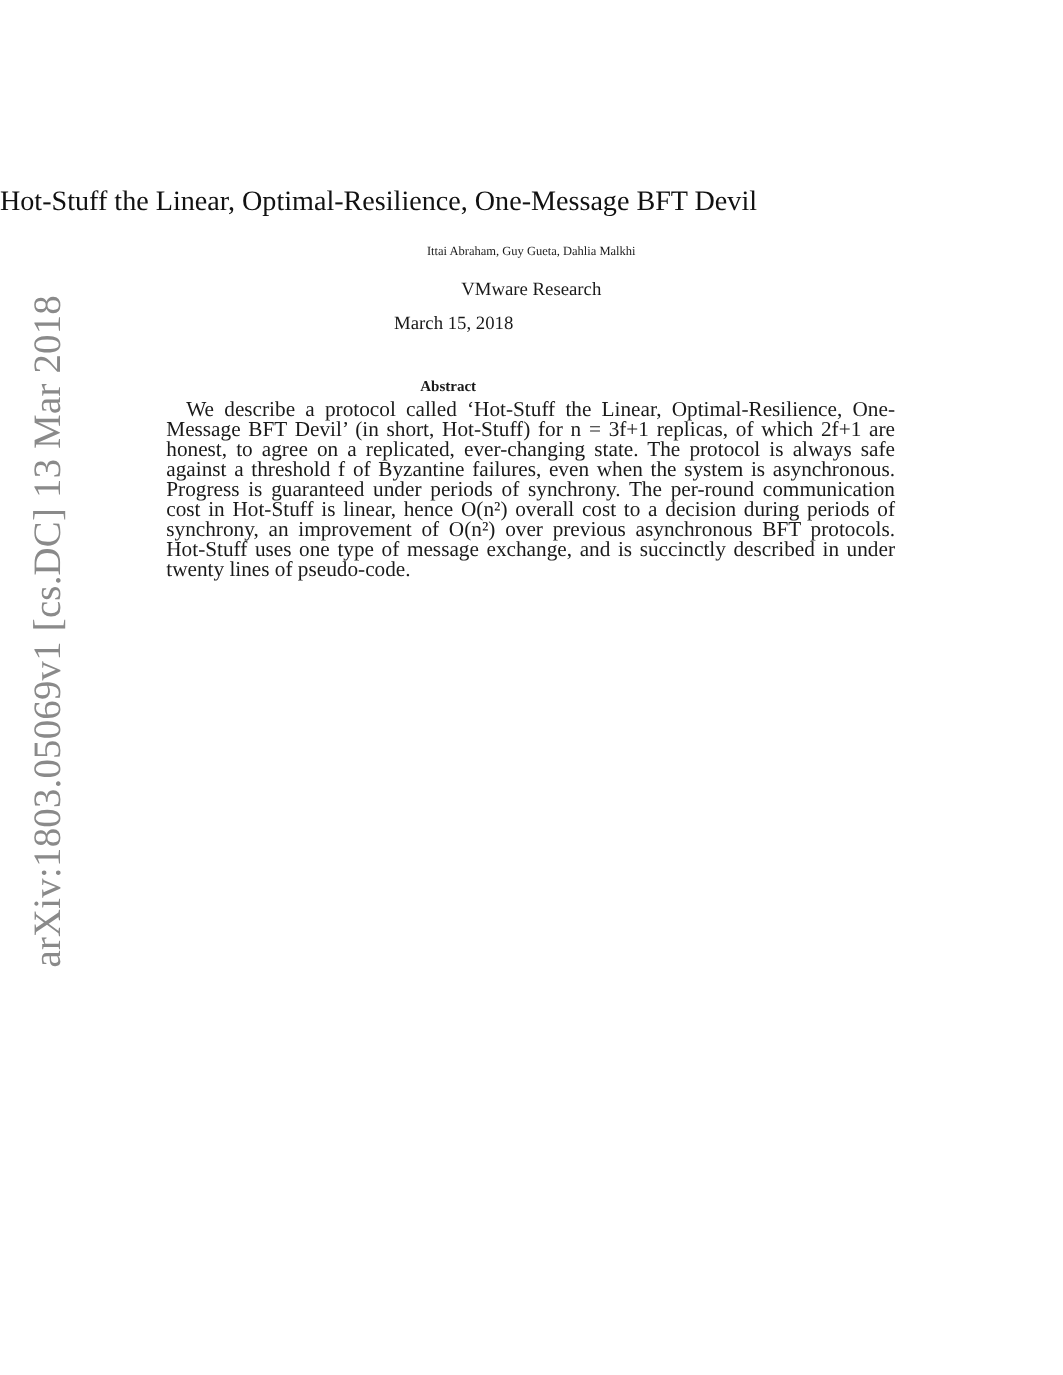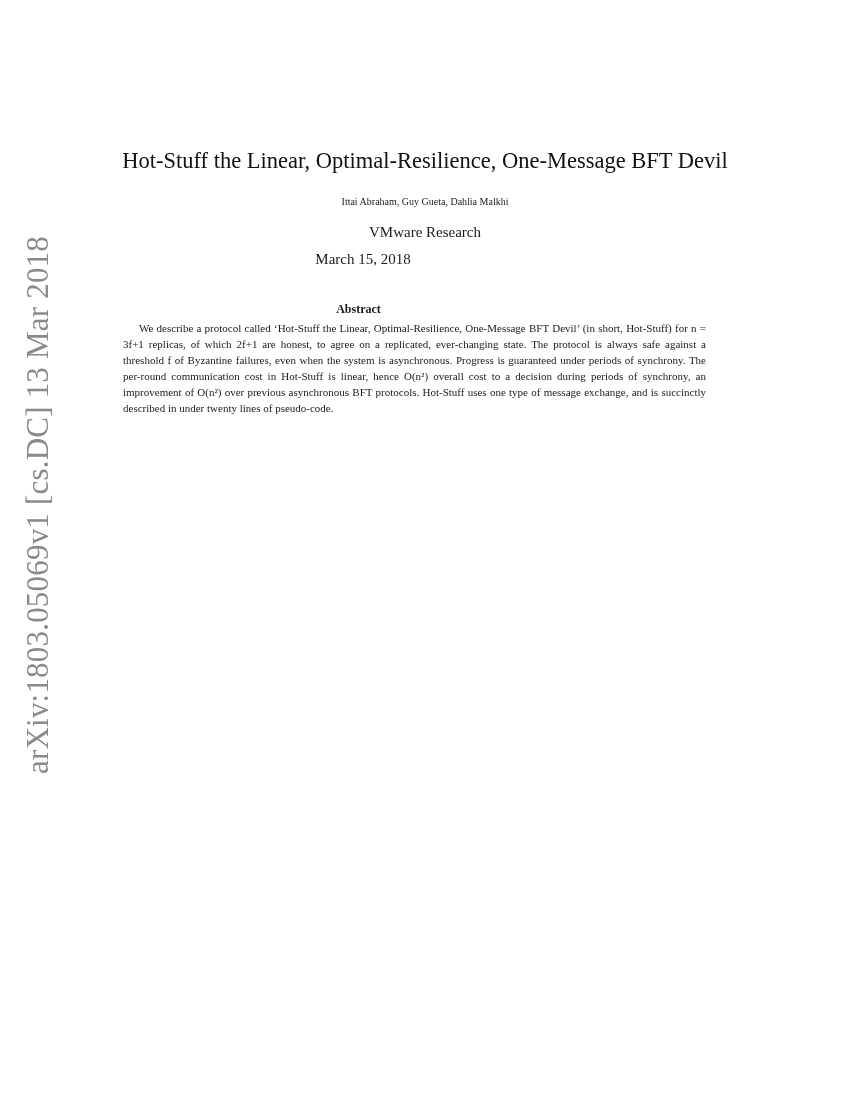--- a/index.html
+++ b/index.html
@@ -2,29 +2,29 @@
 <html><head>
 <meta charset="utf-8">
 <style>
   html, body { margin:0; padding:0; background:#fff; }
   body { width:850px; height:1100px; position:relative; overflow:hidden;
          font-family:"Liberation Serif","DejaVu Serif",serif; color:#1a1a1a; }
   .sidebar-stamp { position:absolute; left:16px; top:260px; width:44px; height:490px; }
   .sidebar-stamp span { position:absolute; left:50%; top:50%;
     transform:translate(-50%,-50%) rotate(-90deg); white-space:nowrap;
     font-size:31px; color:#8a8a8a; letter-spacing:0.2px; }
-  .title { position:absolute; top:148px; left:0; width:850px; text-align:center;
+  .title { position:absolute; top:148px; left:0; width:850px; text-align:left;
            font-size:22.5px; color:#111; }
   .authors { position:absolute; top:196px; left:0; width:850px; text-align:center; font-size:10px; }
   .affil { position:absolute; top:224px; left:0; width:850px; text-align:center; font-size:15px; }
   .date { position:absolute; top:251px; left:0; width:726px; text-align:center; font-size:15px; }
   .abs-head { position:absolute; top:302px; left:0; width:717px; text-align:center;
               font-size:12px; font-weight:bold; }
-  .abs-body { position:absolute; top:320px; left:123px; width:583px;
-              font-size:11px; line-height:16px; text-align:justify; text-indent:16px; hyphens:none; }
+  .abs-body { position:absolute; top:320px; left:133px; width:583px;
+              font-size:17px; line-height:16px; text-align:justify; text-indent:16px; hyphens:none; }
 </style>
 </head>
 <body>
 
 <div class="sidebar-stamp">
   <span>arXiv:1803.05069v1  [cs.DC]  13 Mar 2018</span>
 </div>
 
 <div class="title">Hot-Stuff the Linear, Optimal-Resilience, One-Message BFT Devil</div>
 <div class="authors">Ittai Abraham, Guy Gueta, Dahlia Malkhi</div>

